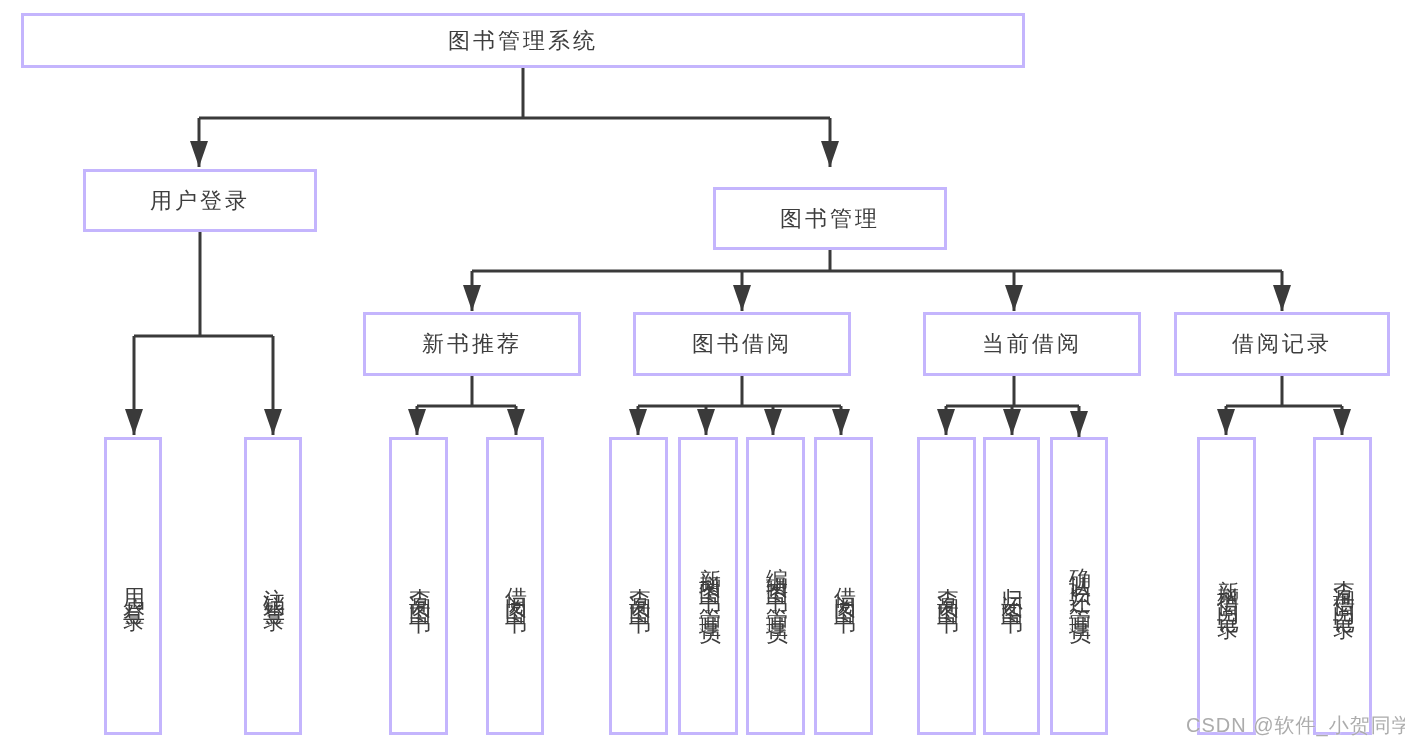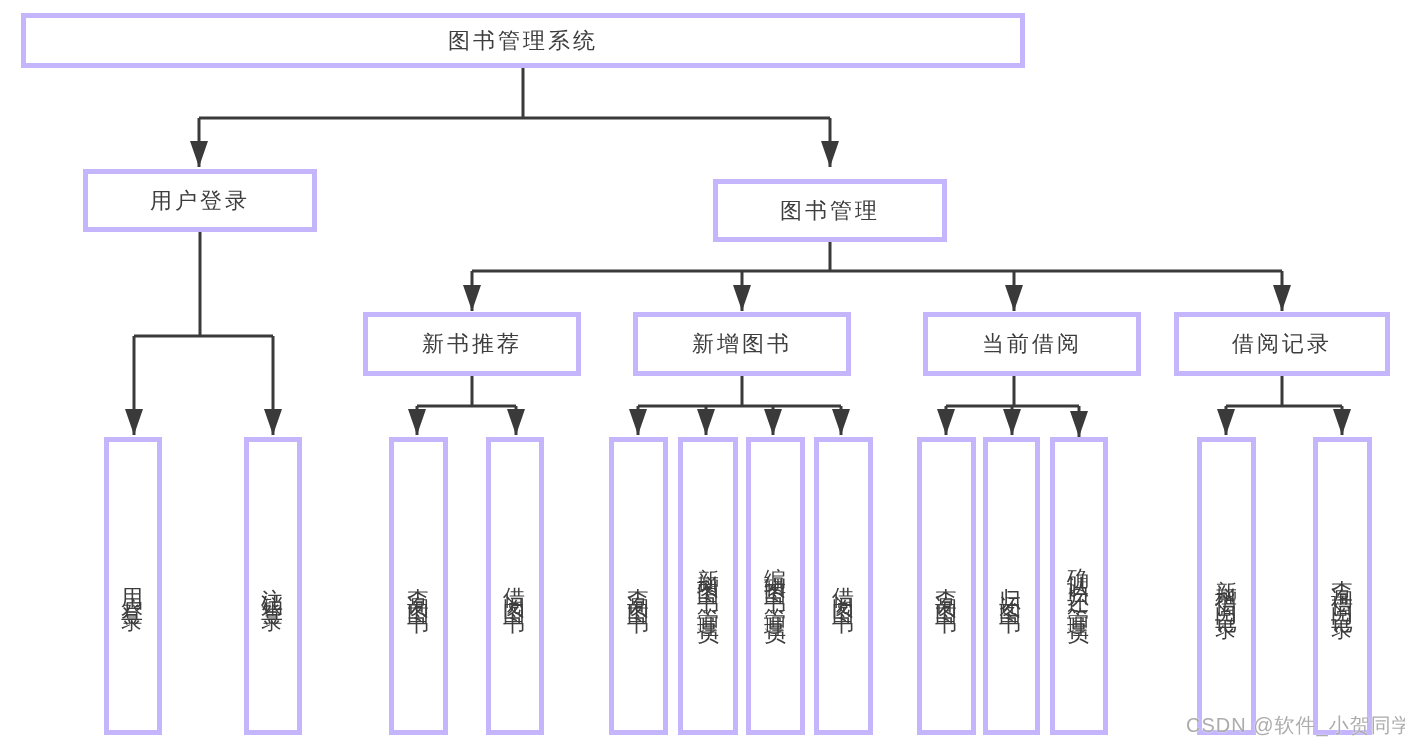--- a/index.html
+++ b/index.html
@@ -14,21 +14,21 @@
   }
   .connectors {
     position: absolute;
     left: 0; top: 0;
     width: 1405px; height: 747px;
     z-index: 1;
   }
   .node {
     position: absolute;
     background: #ffffff;
-    border: 5px solid #c4b5fd;
+    border: 3px solid #c4b5fd;
     z-index: 2;
     display: flex;
     align-items: center;
     justify-content: center;
     text-align: center;
   }
   .node.h {
     font-size: 22px;
     letter-spacing: 3px;
     white-space: nowrap;
@@ -38,21 +38,21 @@
     writing-mode: vertical-rl;
     text-orientation: mixed;
     text-align: center;
     font-size: 22px;
     letter-spacing: 8px;
     line-height: 50px;
   }
   
   #root-box            { left: 21px;  top: 13px;  width: 1004px; height: 55px; }
   #user-login-box      { left: 83px;  top: 169px; width: 234px;  height: 63px; }
-  #book-mgmt-box       { left: 713px; top: 179px; width: 234px;  height: 63px; }
+  #book-mgmt-box       { left: 713px; top: 187px; width: 234px;  height: 63px; }
   #new-books-box       { left: 363px; top: 312px; width: 218px;  height: 64px; }
   #book-borrow-box     { left: 633px; top: 312px; width: 218px;  height: 64px; }
   #current-borrow-box  { left: 905px; top: 312px; width: 218px;  height: 64px; margin-left: 18px; }
   #borrow-records-box  { left: 1174px; top: 312px; width: 216px; height: 64px; }
   .leaf { top: 437px; height: 298px; }
   #leaf-a1 { left: 104px;  width: 58px; }
   #leaf-a2 { left: 244px;  width: 58px; }
   #leaf-b1 { left: 389px;  width: 59px; }
   #leaf-b2 { left: 486px;  width: 58px; }
   #leaf-c1 { left: 609px;  width: 59px; }
@@ -120,21 +120,21 @@
     <line x1="1342" y1="406" x2="1342" y2="435" marker-end="url(#arrow)"></line>
   </g>
 </svg>
 
 <div id="root-box" class="node h">图书管理系统</div>
 
 <div id="user-login-box" class="node h">用户登录</div>
 <div id="book-mgmt-box" class="node h">图书管理</div>
 
 <div id="new-books-box" class="node h">新书推荐</div>
-<div id="book-borrow-box" class="node h">新增图书</div>
+<div id="book-borrow-box" class="node h">图书借阅</div>
 <div id="current-borrow-box" class="node h">当前借阅</div>
 <div id="borrow-records-box" class="node h">借阅记录</div>
 
 <div id="leaf-a1" class="node v leaf">用户登录</div>
 <div id="leaf-a2" class="node v leaf">注销登录</div>
 
 <div id="leaf-b1" class="node v leaf">查询图书</div>
 <div id="leaf-b2" class="node v leaf">借阅图书</div>
 
 <div id="leaf-c1" class="node v leaf">查询图书</div>

